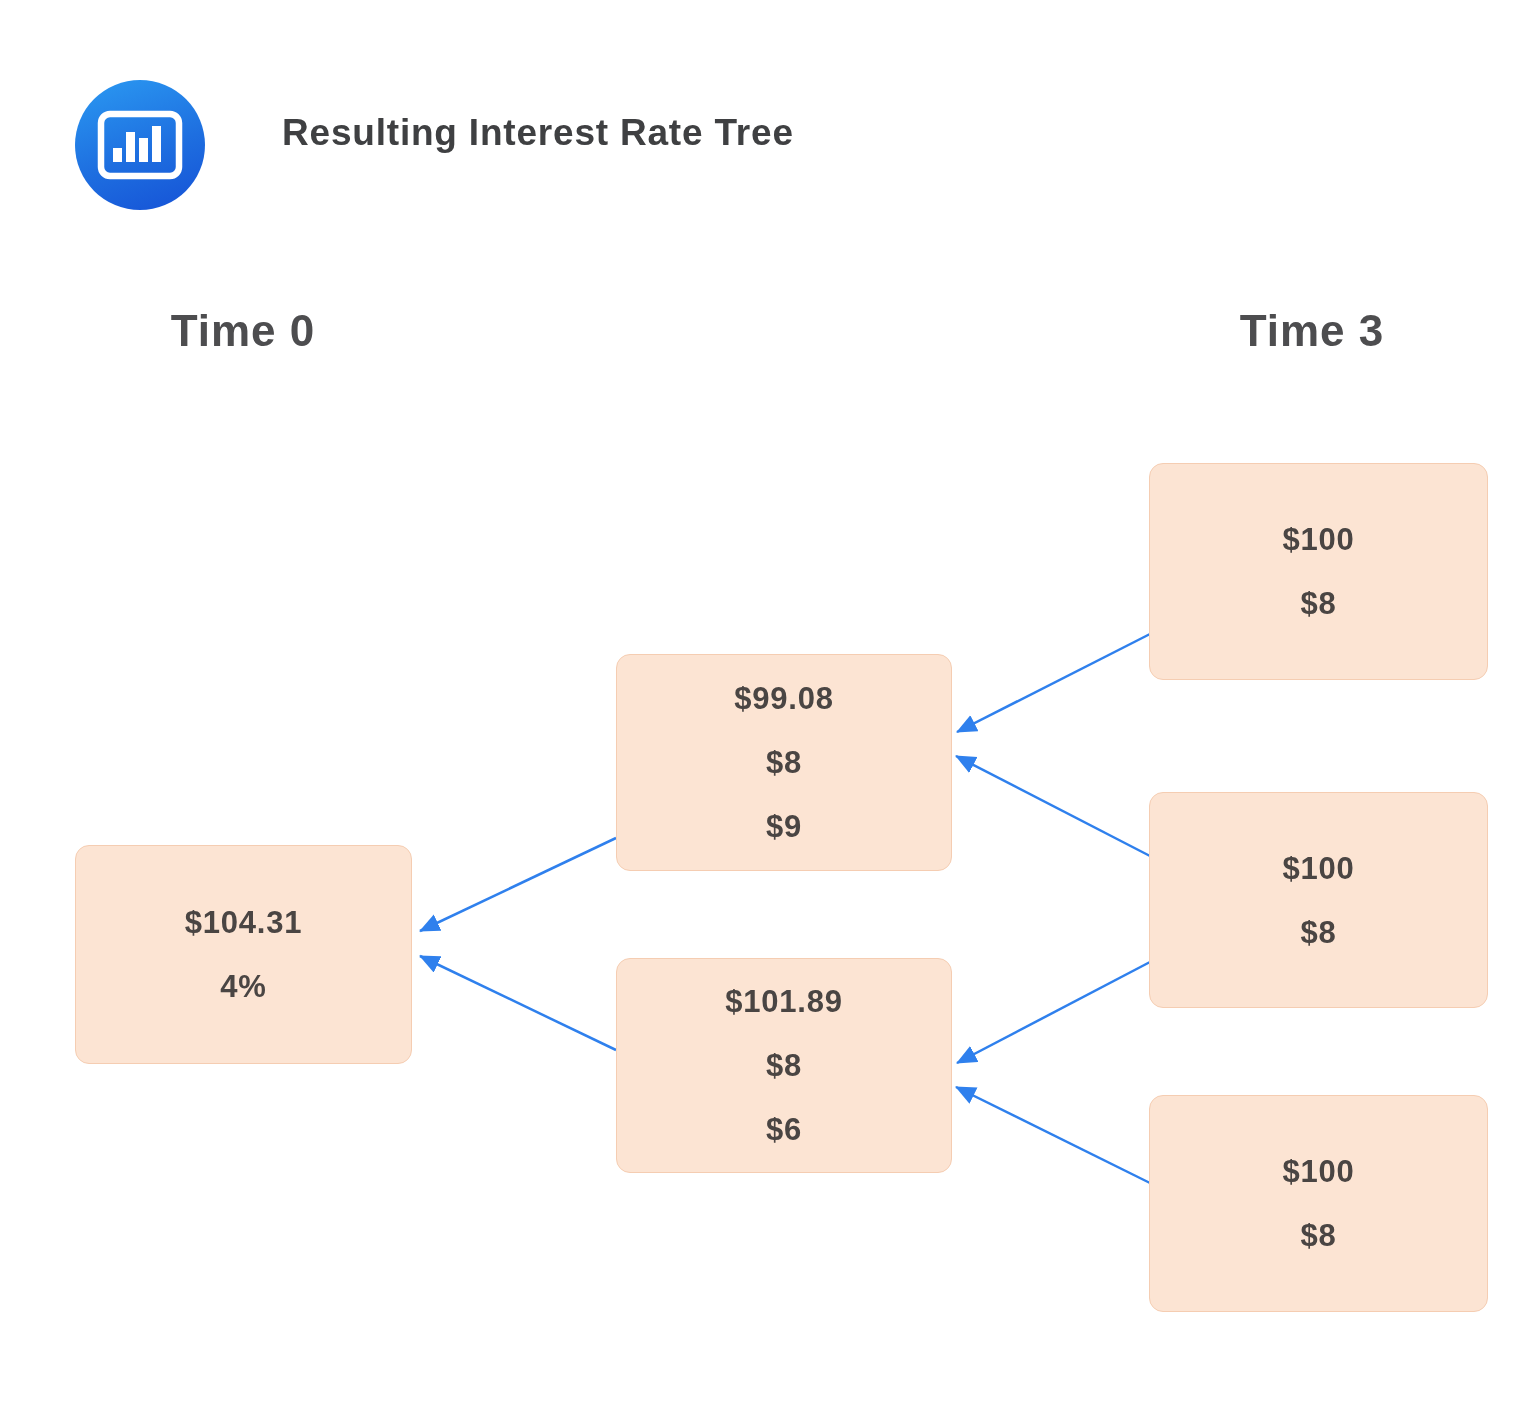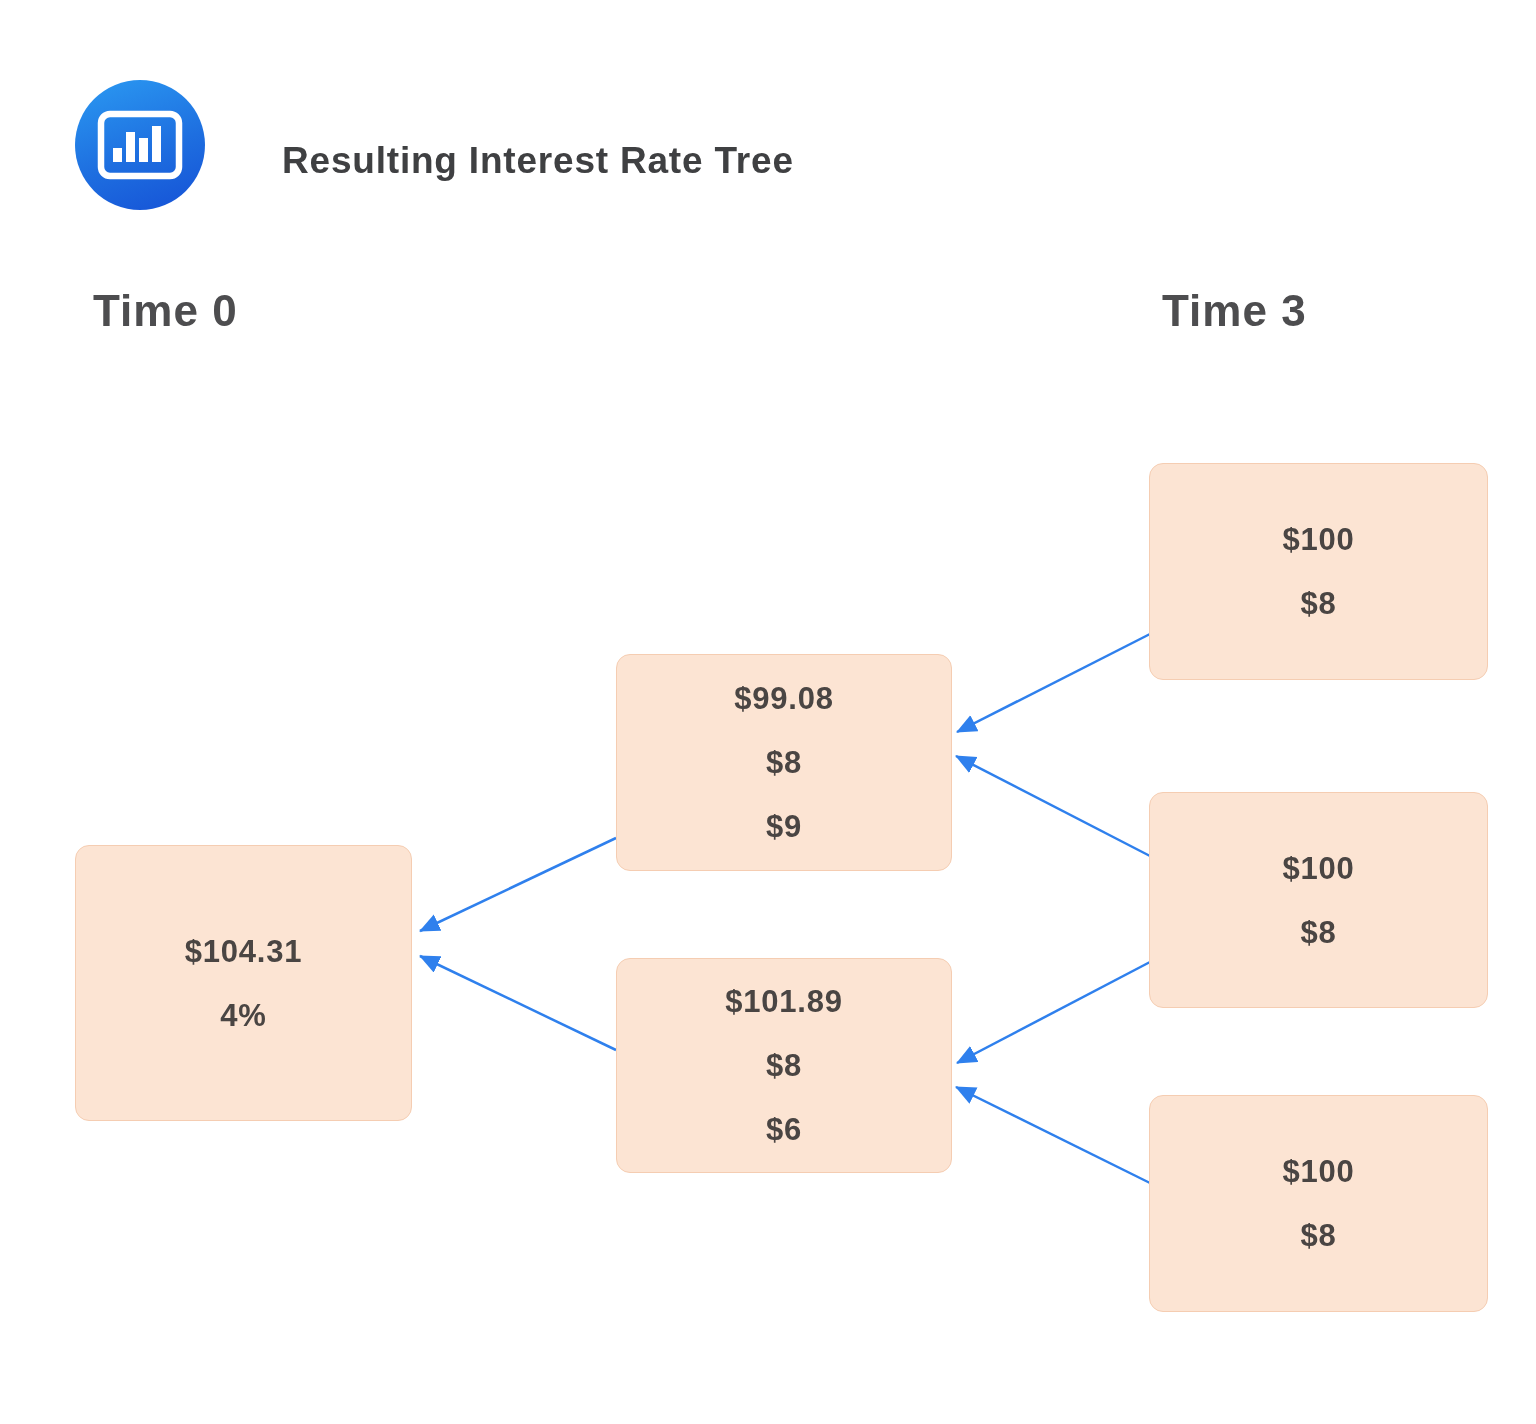--- a/index.html
+++ b/index.html
@@ -17,32 +17,33 @@
   .brand-icon {
     position: absolute;
     left: 75px; top: 80px;
     width: 130px; height: 130px;
     border-radius: 50%;
     background: linear-gradient(160deg, #2b9af2 0%, #1e6fe0 55%, #1551d6 100%);
     display: flex; align-items: center; justify-content: center;
   }
   .page-title {
     position: absolute;
-    left: 282px; top: 140px;
+    left: 282px; top: 112px;
     font-size: 37px;
     font-weight: 700;
     letter-spacing: 0.8px;
     color: #3f4042;
   }
 
   
   .col-header {
     position: absolute;
-    top: 286px;
+    top: 306px;
     width: 300px;
+    text-align: center;
     font-size: 44px;
     font-weight: 700;
     letter-spacing: 1px;
     color: #4d4d4f;
   }
   .col-time0 { left: 93px;  }
   .col-time1 { left: 607px; }
   .col-time3 { left: 1162px;}
 
   
@@ -58,21 +59,21 @@
     gap: 33px;
     box-sizing: border-box;
   }
   .node .line {
     font-size: 31px;
     font-weight: 600;
     letter-spacing: 0.8px;
     color: #4a4543;
     line-height: 1;
   }
-  .node-t0    { left: 75px;   top: 845px;  width: 337px; height: 276px; }
+  .node-t0    { left: 75px;   top: 845px;  width: 337px; height: 219px; }
   .node-t1up  { left: 616px;  top: 654px;  width: 336px; height: 217px; }
   .node-t1dn  { left: 616px;  top: 958px;  width: 336px; height: 215px; text-align: right; }
   .node-t3up  { left: 1149px; top: 463px;  width: 339px; height: 217px; }
   .node-t3mid { left: 1149px; top: 792px;  width: 339px; height: 216px; }
   .node-t3dn  { left: 1149px; top: 1095px; width: 339px; height: 217px; }
 
   
   .edges {
     position: absolute;
     left: 0; top: 0;

